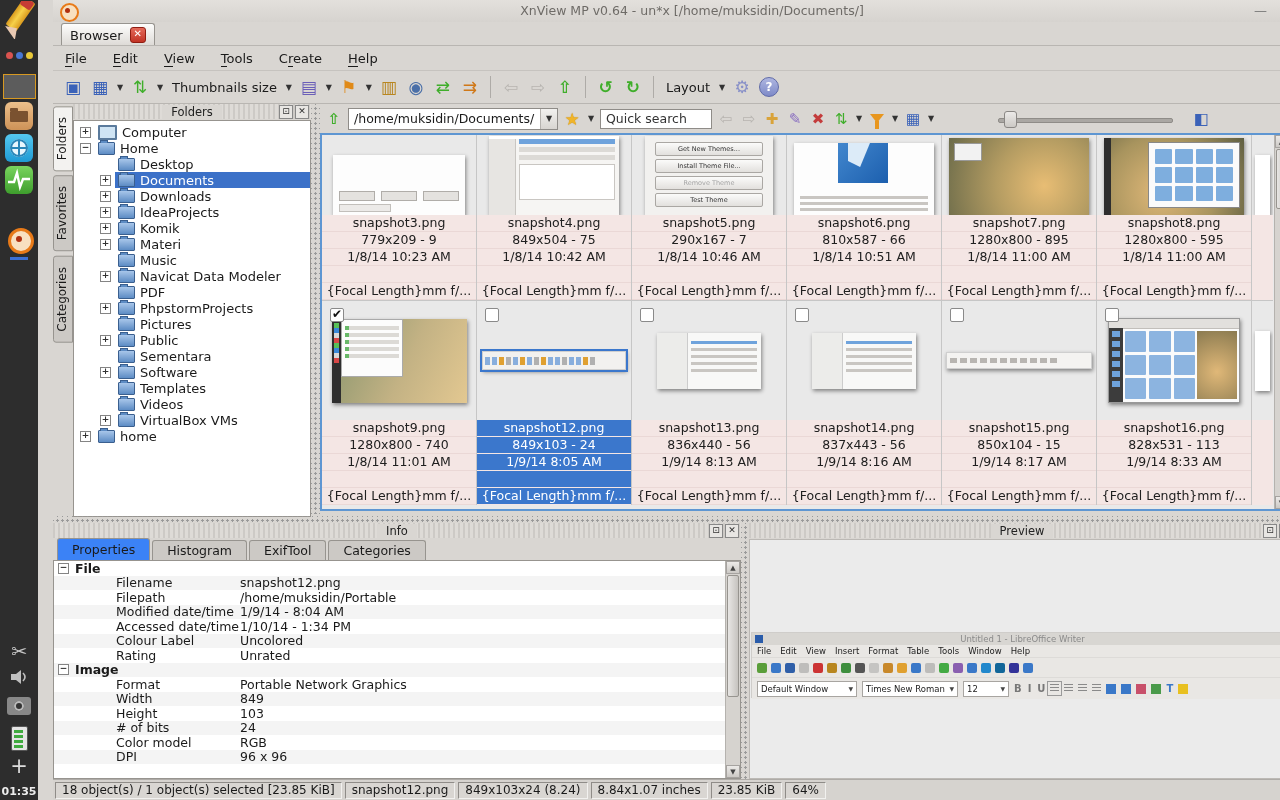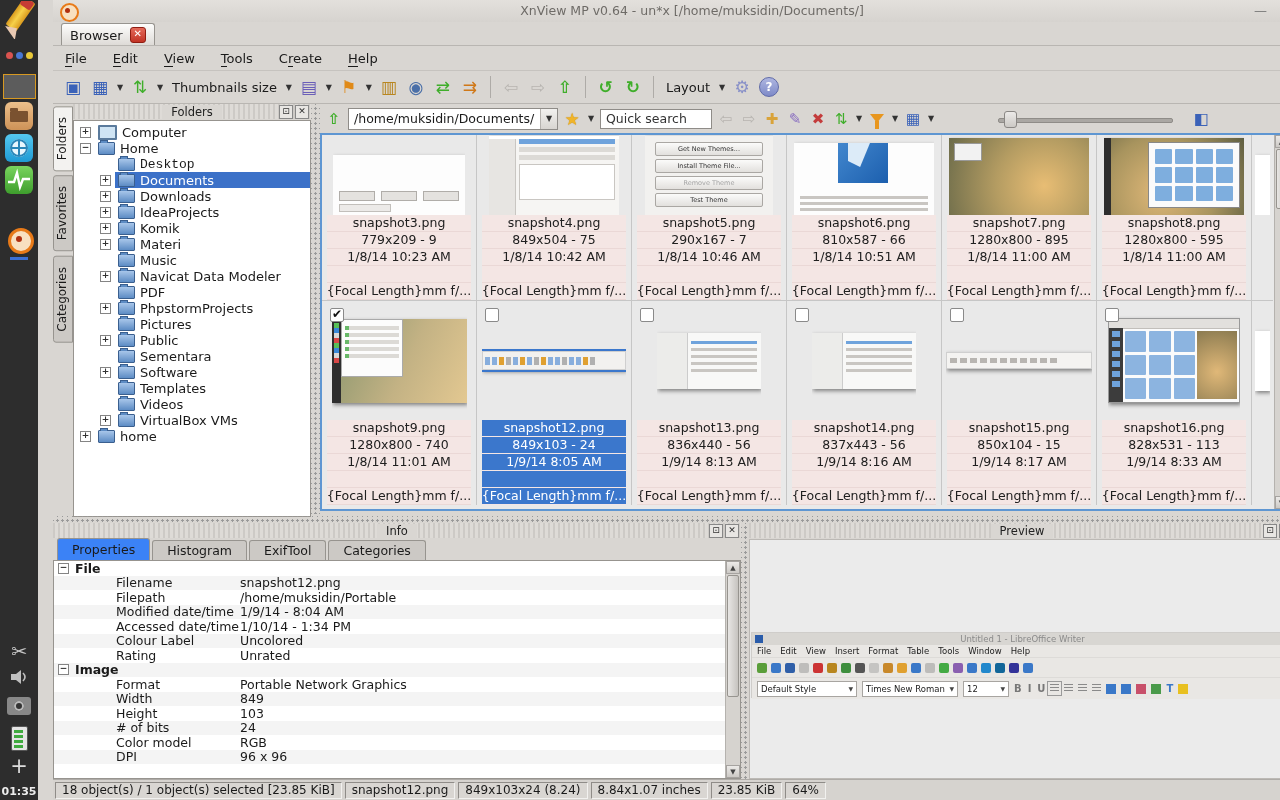--- a/index.html
+++ b/index.html
@@ -106,21 +106,21 @@
   .funnel::after{content:"";position:absolute;left:-2px;top:-2px;width:4px;height:8px;background:#e8961e;}
   #size-slider{width:175px;height:20px;position:relative;margin-left:58px;}
   .sl-track{position:absolute;left:0;right:0;top:9px;height:3px;background:#aaa7a3;border:1px solid #8f8c88;border-radius:2px;}
   .sl-handle{position:absolute;left:6px;top:2px;width:11px;height:15px;background:linear-gradient(#eceae8,#ccc9c5);
       border:1px solid #8a8784;border-radius:3px;}
   
   #grid{position:absolute;left:267px;top:29px;width:970px;height:378px;border:2px solid #5e96d2;background:#e9e9e9;
       box-sizing:border-box;overflow:hidden;}
   #grid-rows{position:absolute;left:0;top:0;right:14px;bottom:0;}
   .grow{display:flex;}
-  .cell{width:154px;border-right:1px solid #c6c6c6;display:flex;flex-direction:column;flex:none;position:relative;align-items:center;}
+  .cell{width:154px;border-right:1px solid #c6c6c6;display:flex;flex-direction:column;flex:none;position:relative;}
   .cell.sliver{width:21px;border-right:none;}
   .imgarea{background:#e9e9e9;overflow:hidden;display:flex;justify-content:center;position:relative;}
   .grow.r1 .imgarea{height:80px;align-items:flex-end;}
   .grow.r2 .imgarea{height:119px;align-items:center;}
   .grow.r1 .cell{border-bottom:1px solid #c6c6c6;}
   .labels{background:#f4e6e4;height:85px;}
   .lbl{height:16px;line-height:16px;border-bottom:1px solid #ead8d6;text-align:center;font-size:12.5px;
       overflow:hidden;white-space:nowrap;color:#202020;}
   .cell.selected .lbl{background:#3b77cc;color:#fff;border-bottom-color:#f4e6e4;}
   .cb{width:12px;height:12px;background:#fff;border:1px solid #8a8a8a;border-radius:2px;position:absolute;top:7px;left:8px;
@@ -354,21 +354,21 @@
               <span>Computer</span>
             </span>
           </div>
           <div class="trow" style="padding-left: 6px;">
             <span class="exp">−</span>
             <span class="rowbody">
               <span class="fico"></span>
               <span>Home</span>
             </span>
           </div>
-          <div class="trow" style="padding-left: 26px; font-family: Liberation Mono, monospace;">
+          <div class="trow" style="padding-left: 26px;">
             <span class="exp none">+</span>
             <span class="rowbody">
               <span class="fico"></span>
               <span>Desktop</span>
             </span>
           </div>
           <div class="trow sel" style="padding-left: 26px;">
             <span class="exp">+</span>
             <span class="rowbody">
               <span class="fico"></span>
@@ -963,21 +963,21 @@
             <i style="background: rgb(68, 170, 68);"></i>
             <i style="background: rgb(138, 95, 176);"></i>
             <i style="background: rgb(58, 120, 200);"></i>
             <i style="background: rgb(34, 136, 204);"></i>
             <i style="background: rgb(17, 102, 153);"></i>
             <i style="background: rgb(51, 51, 153);"></i>
             <i style="background: rgb(58, 120, 200);"></i>
           </div>
         <div class="wr-fmt" id="wr-fmt">
           <span class="wr-sel" style="width:92px;">
-            <span style="flex:1">Default Style</span>
+            <span style="flex:1">Default Window</span>
               <span class="cv">▼</span>
             </span>
           <span class="wr-sel" style="width:88px;">
             <span style="flex:1">Times New Roman</span>
               <span class="cv">▼</span>
             </span>
           <span class="wr-sel" style="width:38px;">
             <span style="flex:1">12</span>
               <span class="cv">▼</span>
             </span>

